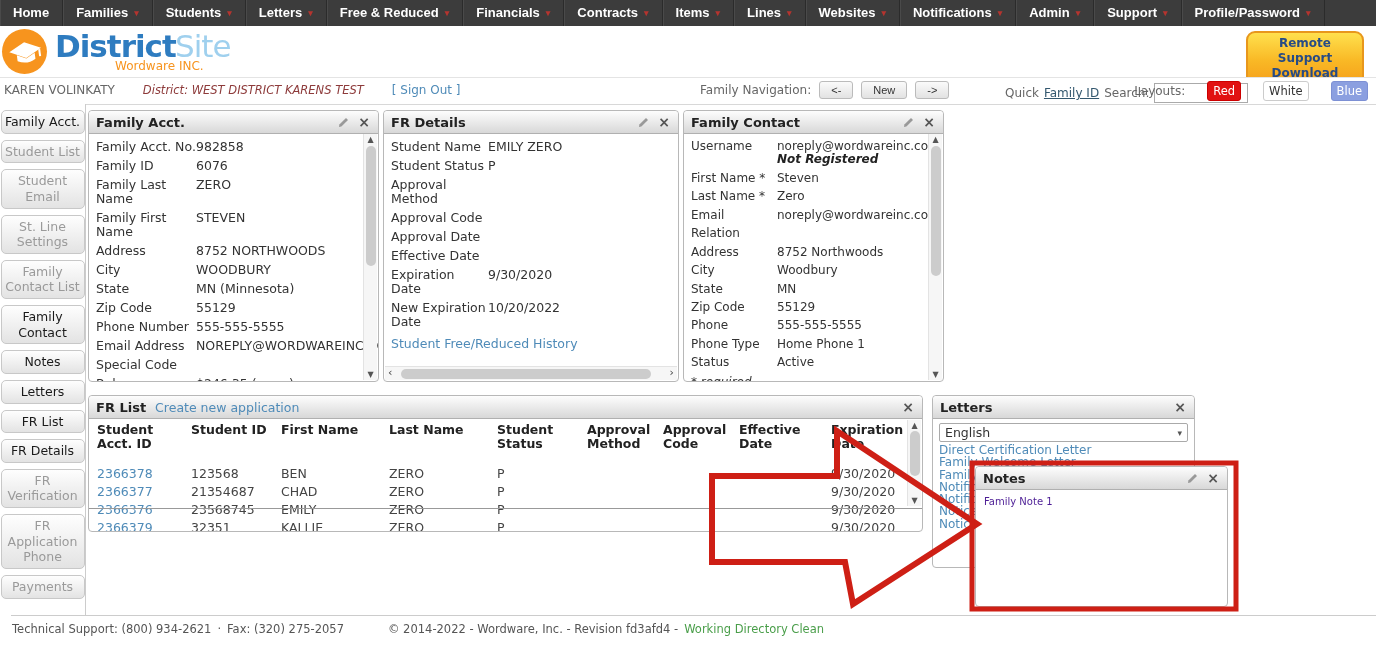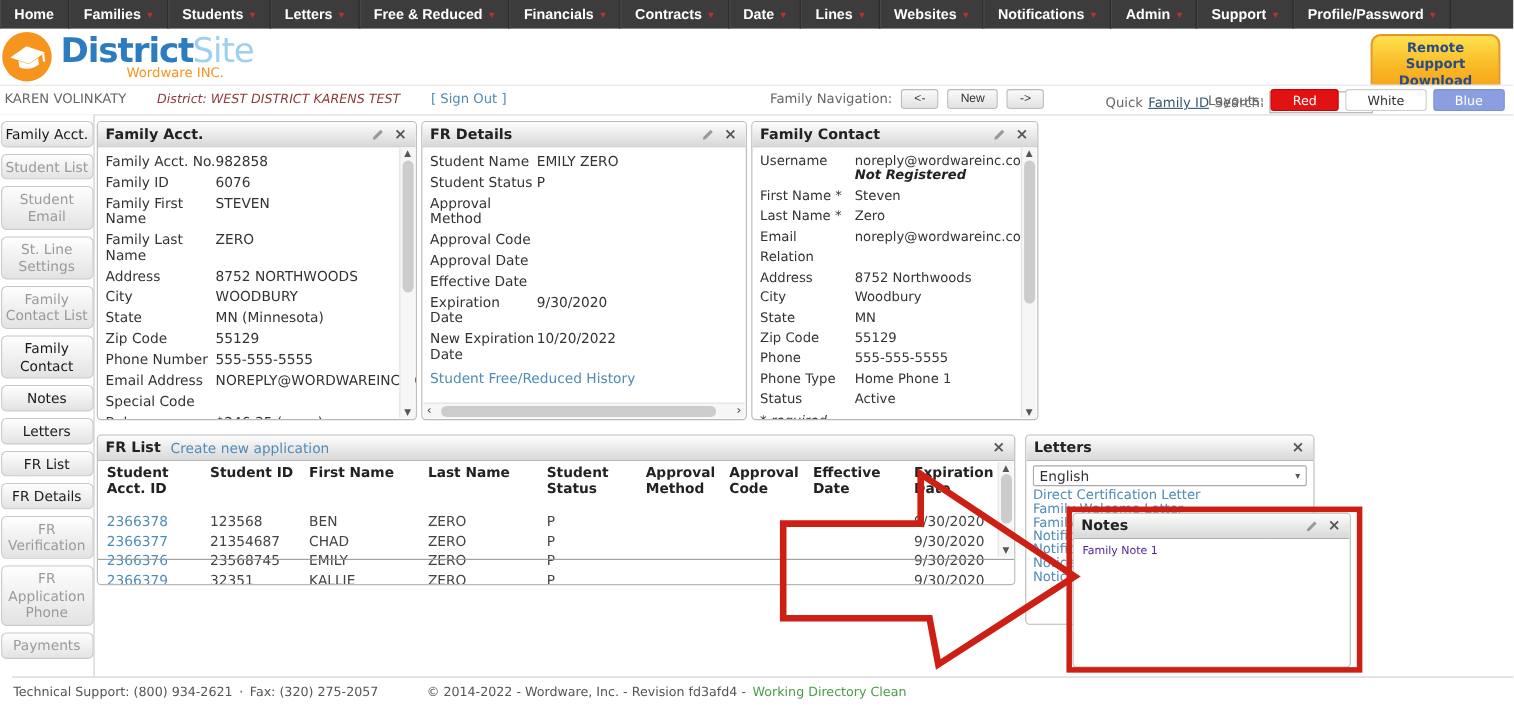--- a/index.html
+++ b/index.html
@@ -30,21 +30,21 @@
   .ub-left{position:absolute;left:4px;top:5px;display:flex;gap:28px;align-items:center;white-space:nowrap;}
   .district-txt{color:#8d3a3a;font-style:italic;font-size:11.5px;}
   .signout{color:#4f8bb8;}
   .ub-famnav{position:absolute;left:700px;top:3px;display:flex;gap:8px;align-items:center;white-space:nowrap;}
   .mini-btn{background:linear-gradient(#fafafa,#e2e2e2);border:1px solid #bbb;border-radius:3px;
     font-size:11px;color:#333;padding:2px 11px;cursor:pointer;}
   .ub-quick{position:absolute;left:1005px;top:5px;display:flex;gap:5px;align-items:center;white-space:nowrap;}
   .quick-link{color:#33576e;text-decoration:underline;cursor:pointer;}
   .search-input{width:88px;height:16px;border:1px solid #aaa;font-size:12px;}
   .ub-layouts{position:absolute;right:8px;top:3px;display:flex;gap:6px;align-items:center;white-space:nowrap;}
-  .layout-btn{border-radius:3px;font-size:11.5px;padding:2px 19px;cursor:pointer;border:1px solid transparent;}
+  .layout-btn{border-radius:3px;font-size:11.5px;padding:2px 5px;cursor:pointer;border:1px solid transparent;margin-left:16px;}
   .layout-red{background:#e11212;color:#fff;border-color:#c00;}
   .layout-white{background:#fff;color:#333;border-color:#ccc;}
   .layout-blue{background:#8b9fe0;color:#fff;border-color:#7d90d4;}
 
   
   .sidebar{position:absolute;top:104px;left:0;width:86px;height:511px;border-right:1px solid #ccc;
     padding-top:6px;box-sizing:border-box;background:#fff;}
   .side-btn{display:block;width:82px;margin:0 auto 6px;text-align:center;
     background:linear-gradient(#fefefe,#e3e3e3);border:1px solid #c8c8c8;border-radius:5px;
     font-size:12.5px;color:#1a1a1a;padding:3px 0;line-height:1.25;cursor:pointer;}
@@ -129,21 +129,21 @@
       </div>
       <div class="nav-item">
         <span>Financials</span>
         <span class="nav-caret">▾</span>
       </div>
       <div class="nav-item">
         <span>Contracts</span>
         <span class="nav-caret">▾</span>
       </div>
       <div class="nav-item">
-        <span>Date</span>
+        <span>Items</span>
         <span class="nav-caret">▾</span>
       </div>
       <div class="nav-item">
         <span>Lines</span>
         <span class="nav-caret">▾</span>
       </div>
       <div class="nav-item">
         <span>Websites</span>
         <span class="nav-caret">▾</span>
       </div>
@@ -246,26 +246,26 @@
     <div class="fields" id="family-acct-fields" style="padding-right:18px;">
         <div class="frow">
           <div class="flabel" style="width: 100px;">Family Acct. No.</div>
           <div class="fvalue">982858</div>
         </div>
         <div class="frow">
           <div class="flabel" style="width: 100px;">Family ID</div>
           <div class="fvalue">6076</div>
         </div>
         <div class="frow">
+          <div class="flabel" style="width: 100px;">Family Last Name</div>
+          <div class="fvalue">ZERO</div>
+        </div>
+        <div class="frow">
           <div class="flabel" style="width: 100px;">Family First Name</div>
           <div class="fvalue">STEVEN</div>
-        </div>
-        <div class="frow">
-          <div class="flabel" style="width: 100px;">Family Last Name</div>
-          <div class="fvalue">ZERO</div>
         </div>
         <div class="frow">
           <div class="flabel" style="width: 100px;">Address</div>
           <div class="fvalue">8752 NORTHWOODS</div>
         </div>
         <div class="frow">
           <div class="flabel" style="width: 100px;">City</div>
           <div class="fvalue">WOODBURY</div>
         </div>
         <div class="frow">

